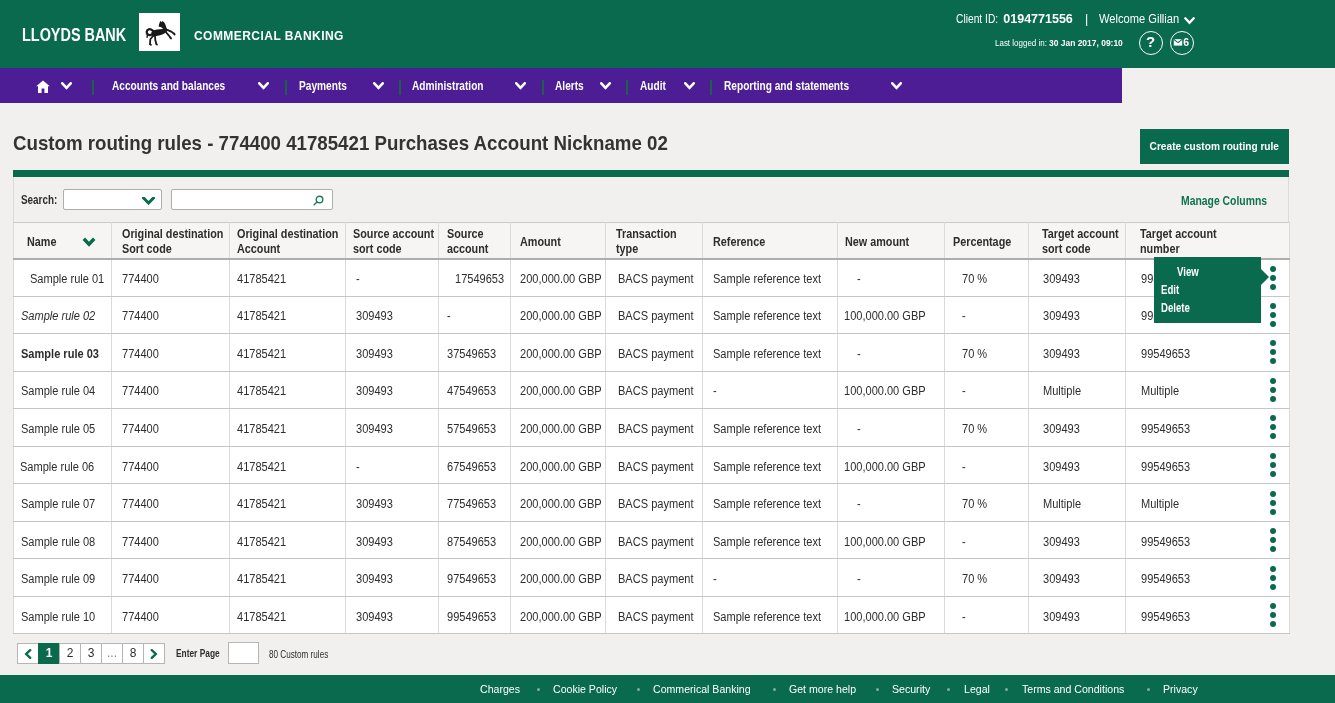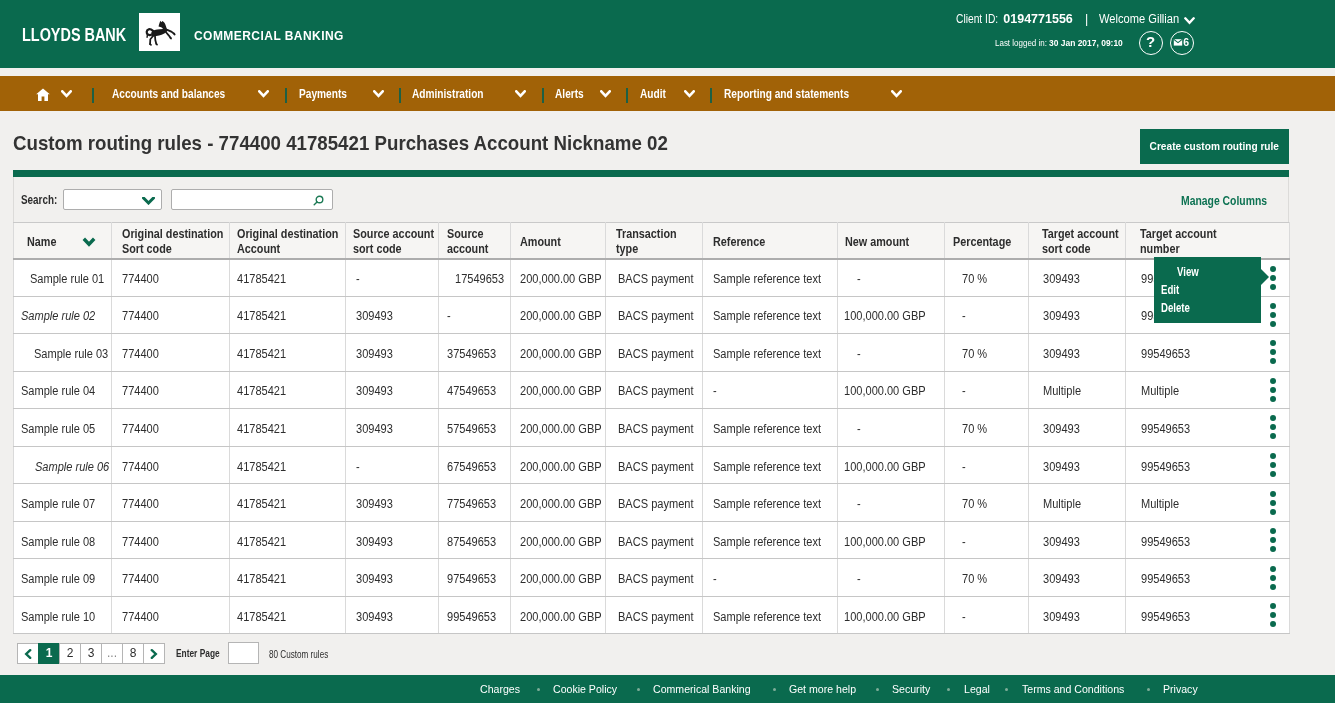--- a/index.html
+++ b/index.html
@@ -17,21 +17,21 @@
 #cline { position:absolute; top:12px; left:0; width:1335px; height:16px; color:#fff; font-size:12.5px; }
 #cline span { position:absolute; top:0; }
 #lastlog { position:absolute; top:37px; left:995px; color:#fff; font-size:9.5px; white-space:nowrap; }
 .circ { position:absolute; top:31px; width:24px; height:24px; border:1.7px solid #fff; border-radius:50%; color:#fff; }
 #logoff { position:absolute; left:1218px; top:13px; width:105px; height:37px; background:linear-gradient(#ffffff,#ececea); border-radius:2px; }
 #logofftxt { position:absolute; left:42.8px; top:9px; color:#0a6a4e; font-size:16px; font-weight:bold; transform:scaleX(0.73); transform-origin:0 50%; white-space:nowrap; }
 #lastlog span.p1 { position:absolute; left:0; top:0; }
 #lastlog span.p2 { position:absolute; left:54.2px; top:0; font-weight:bold; }
 
 
-#nav { position:absolute; left:0; top:76px; width:1335px; height:35px; background:#a16207; }
+#nav { position:absolute; left:0; top:68px; width:1122px; height:35px; background:#4c1d95; }
 .navtxt { position:absolute; top:10px; color:#fff; font-size:13px; font-weight:bold; }
 .navtxt .cx { transform:scaleX(0.78); }
 .navsep { position:absolute; top:11.5px; width:1.5px; height:15px; background:#1d6044; }
 .chev { position:absolute; }
 
 
 #title { position:absolute; left:13px; top:131px; font-size:21px; font-weight:bold; color:#333; }
 #title .cx { transform:scaleX(0.89); }
 #createbtn { position:absolute; left:1140px; top:129px; width:149px; height:35px; background:#0a6a4e; color:#fff; font-size:11px; font-weight:bold; text-align:center; line-height:35px; }
 #createbtn .cx { transform:scaleX(0.92); transform-origin:50% 50%; }
@@ -248,21 +248,21 @@
         <td style="padding-left: 6px;"><span class="cx">100,000.00 GBP</span></td>
         <td style="padding-left: 17px;"><span class="cx">-</span></td>
         <td style="padding-left: 14px;"><span class="cx">309493</span></td>
         <td class="dotcell" style="padding-left: 15px;"><span class="cx">99549653</span><span class="dots">
             <i></i>
             <i></i>
             <i></i>
           </span></td>
       </tr>
       <tr>
-        <td style="padding-left: 20px;"><span class="cx">Sample rule 03</span></td>
+        <td style="padding-left: 7px; font-weight: bold;"><span class="cx">Sample rule 03</span></td>
         <td style="padding-left: 10px;"><span class="cx">774400</span></td>
         <td style="padding-left: 7px;"><span class="cx">41785421</span></td>
         <td style="padding-left: 10px;"><span class="cx">309493</span></td>
         <td style="padding-left: 8px;"><span class="cx">37549653</span></td>
         <td style="padding-left: 9px;"><span class="cx">200,000.00 GBP</span></td>
         <td style="padding-left: 12px;"><span class="cx">BACS payment</span></td>
         <td style="padding-left: 10px;"><span class="cx">Sample reference text</span></td>
         <td style="padding-left: 19px;"><span class="cx">-</span></td>
         <td style="padding-left: 17px;"><span class="cx">70 %</span></td>
         <td style="padding-left: 14px;"><span class="cx">309493</span></td>
@@ -302,21 +302,21 @@
         <td style="padding-left: 19px;"><span class="cx">-</span></td>
         <td style="padding-left: 17px;"><span class="cx">70 %</span></td>
         <td style="padding-left: 14px;"><span class="cx">309493</span></td>
         <td class="dotcell" style="padding-left: 15px;"><span class="cx">99549653</span><span class="dots">
             <i></i>
             <i></i>
             <i></i>
           </span></td>
       </tr>
       <tr>
-        <td style="padding-left: 21px; font-style: italic;"><span class="cx">Sample rule 06</span></td>
+        <td style="padding-left: 6px;"><span class="cx">Sample rule 06</span></td>
         <td style="padding-left: 10px;"><span class="cx">774400</span></td>
         <td style="padding-left: 7px;"><span class="cx">41785421</span></td>
         <td style="padding-left: 10px;"><span class="cx">-</span></td>
         <td style="padding-left: 8px;"><span class="cx">67549653</span></td>
         <td style="padding-left: 9px;"><span class="cx">200,000.00 GBP</span></td>
         <td style="padding-left: 12px;"><span class="cx">BACS payment</span></td>
         <td style="padding-left: 10px;"><span class="cx">Sample reference text</span></td>
         <td style="padding-left: 6px;"><span class="cx">100,000.00 GBP</span></td>
         <td style="padding-left: 17px;"><span class="cx">-</span></td>
         <td style="padding-left: 14px;"><span class="cx">309493</span></td>

